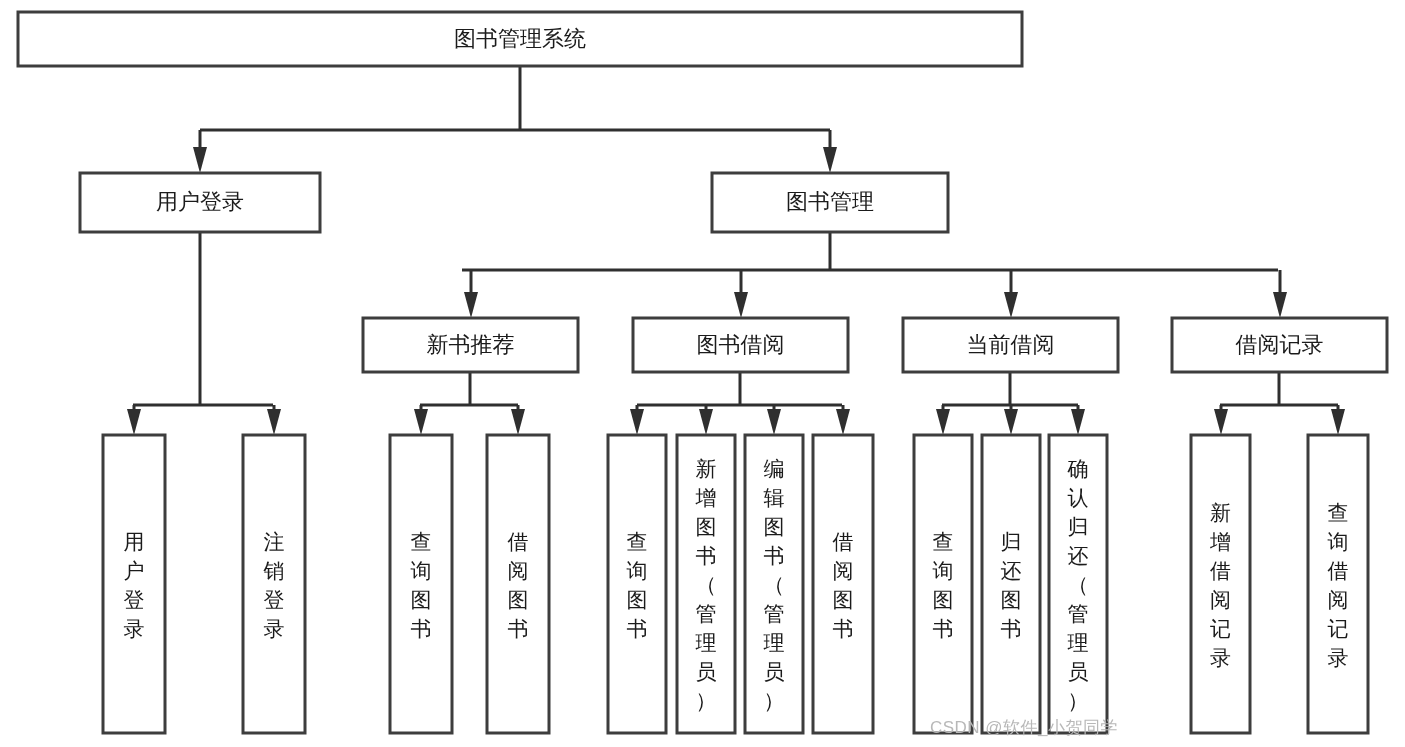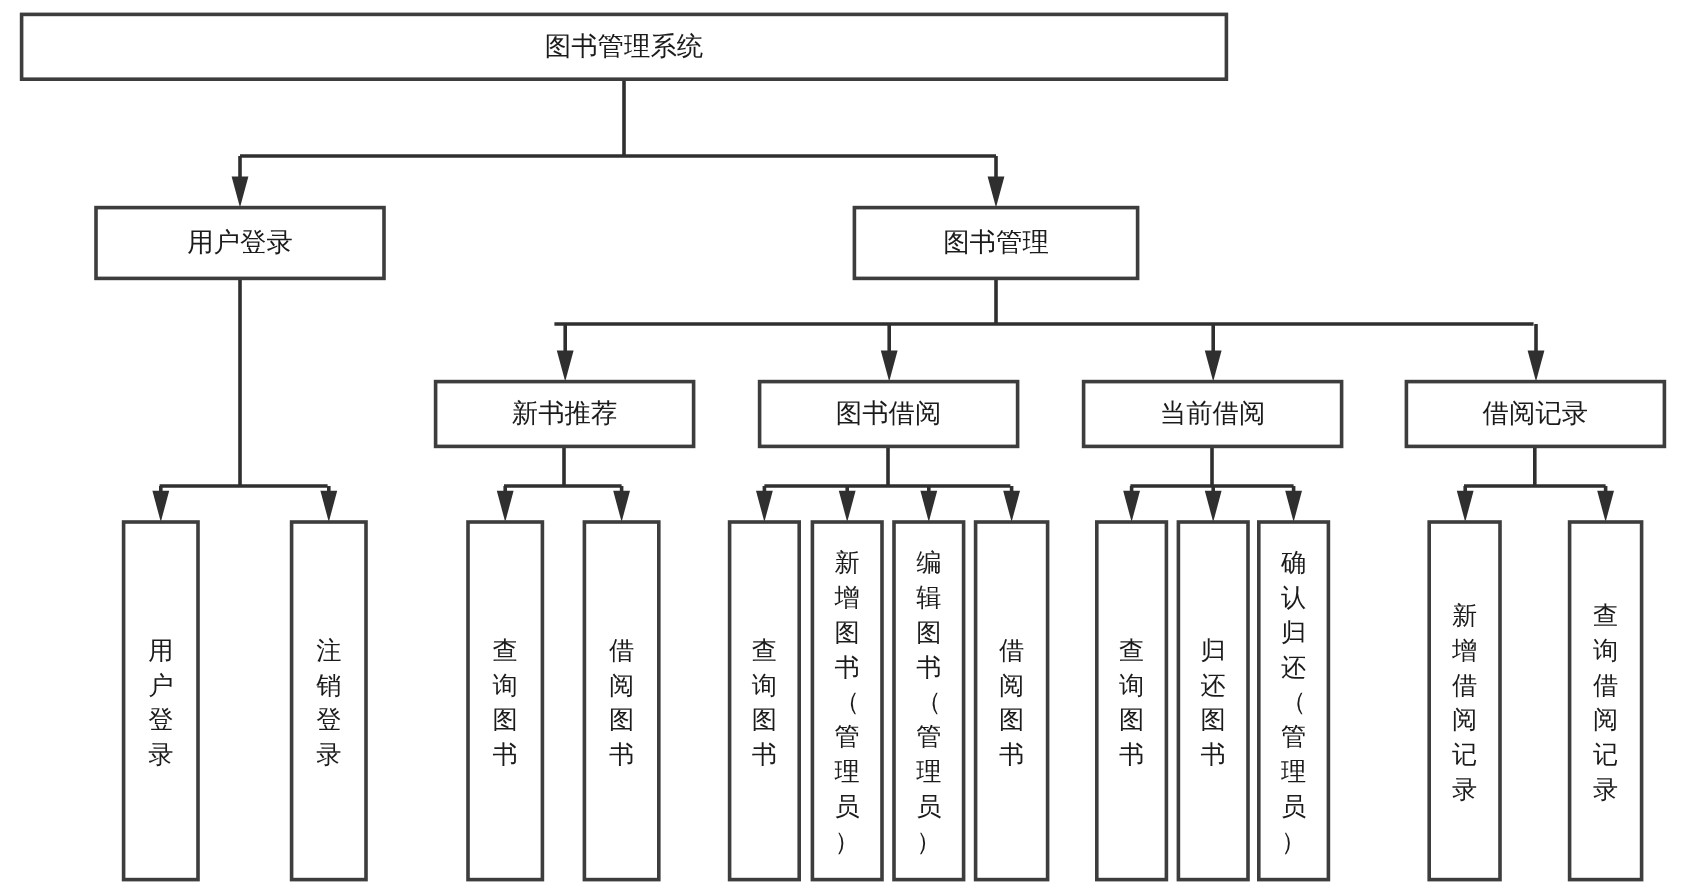--- a/index.html
+++ b/index.html
@@ -200,13 +200,14 @@
         <g>
           <rect x="1191" y="435" width="59" height="298" class="node-box"></rect>
           <text class="node-label-v"><tspan x="1220.5" y="520">新</tspan><tspan x="1220.5" y="549">增</tspan><tspan x="1220.5" y="578">借</tspan><tspan x="1220.5" y="607">阅</tspan><tspan x="1220.5" y="636">记</tspan><tspan x="1220.5" y="665">录</tspan></text>
         </g>
         <g>
           <rect x="1308" y="435" width="60" height="298" class="node-box"></rect>
           <text class="node-label-v"><tspan x="1338" y="520">查</tspan><tspan x="1338" y="549">询</tspan><tspan x="1338" y="578">借</tspan><tspan x="1338" y="607">阅</tspan><tspan x="1338" y="636">记</tspan><tspan x="1338" y="665">录</tspan></text>
         </g>
       </g>
   </svg>
+  <div class="watermark-text">CSDN @软件_小贺同学</div>
 </div>
 
 </body></html>

